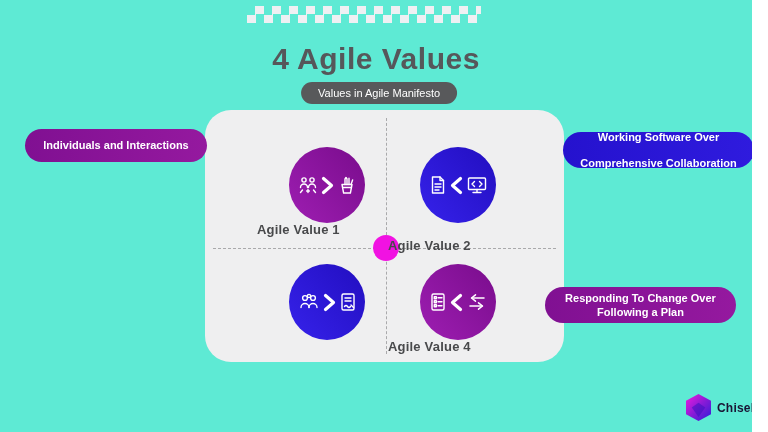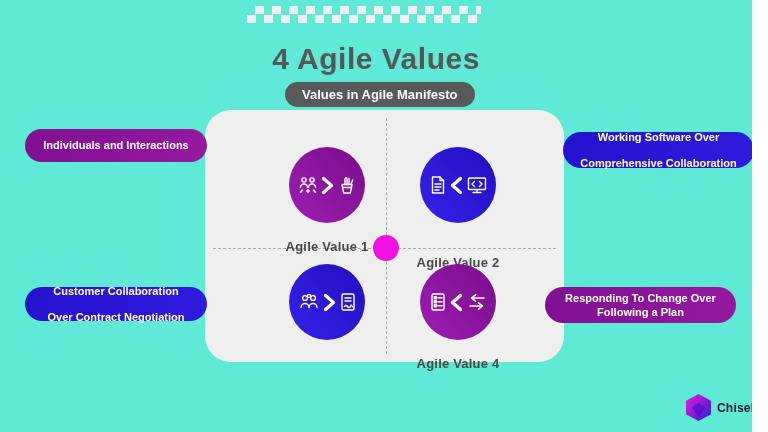--- a/index.html
+++ b/index.html
@@ -12,41 +12,41 @@
     position:absolute;left:247px;top:6px;width:234px;height:17px;
     background:conic-gradient(#eff0f3 25%, transparent 0 50%, #eff0f3 0 75%, transparent 0);
     background-size:17px 17px;
   }
   .page-title{
     position:absolute;left:0;right:0;top:42px;text-align:center;
     font-size:30px;font-weight:bold;letter-spacing:.5px;color:#56575A;
   }
   .badge{
     position:absolute;left:50%;top:82px;transform:translateX(-48%);
-    background:#58595B;color:#fff;font-size:13px;font-weight:bold;
+    background:#58595B;color:#fff;font-size:11px;font-weight:normal;
     padding:5px 17px;border-radius:13px;white-space:nowrap;
   }
   .panel{
     position:absolute;left:205px;top:110px;width:359px;height:252px;
     background:#EFEFF0;border-radius:26px;
   }
   .vline{position:absolute;left:181px;top:8px;bottom:8px;width:0;border-left:1px dashed #a9a9ab;}
   .hline{position:absolute;top:138px;left:8px;right:8px;height:0;border-top:1px dashed #a9a9ab;}
   .dot{position:absolute;left:168px;top:125px;width:26px;height:26px;border-radius:50%;background:#F112E2;}
   .circle{
     position:absolute;width:76px;height:76px;border-radius:50%;
     display:flex;align-items:center;justify-content:center;gap:3px;
   }
   .circle.purple{background:linear-gradient(50deg,#9A1CAE 10%,#7D0E90 90%);}
   .circle.blue{background:linear-gradient(50deg,#3420E6 10%,#2410C4 90%);}
   .c1{left:84px;top:37px;}  .c2{left:215px;top:37px;}
   .c3{left:84px;top:154px;} .c4{left:215px;top:154px;}
   .value-label{
-    position:absolute;width:140px;text-align:center;
-    font-size:13px;font-weight:bold;color:#48494B;letter-spacing:.2px;margin-top:17px;
+    position:absolute;width:140px;text-align:left;
+    font-size:13px;font-weight:bold;color:#48494B;letter-spacing:.2px;
   }
   .l1{left:52px;top:112px;}  .l2{left:183px;top:128px;}
   .l3{left:52px;top:229px;}  .l4{left:183px;top:229px;}
   .callout{
     position:absolute;color:#fff;font-weight:bold;text-align:center;
     display:flex;flex-direction:column;justify-content:center;
     border-radius:18px;font-size:11px;line-height:1.3;padding:12px 6px;box-sizing:border-box;
   }
   .callout.purple{background:linear-gradient(90deg,#801092,#95199F);}
   .callout.blue{background:linear-gradient(90deg,#2512CE,#2F1BDE);gap:12px;}
@@ -179,24 +179,20 @@
     </div>
     <div class="value-label l4">Agile Value 4</div>
   </div>
 
   <div class="callout purple co-tl">
     <span>Individuals and Interactions</span>
   </div>
   <div class="callout blue co-tr">
     <span>Working Software Over</span>
     <span>Comprehensive Collaboration</span>
-  </div>
-  <div class="callout blue co-bl">
-    <span>Customer Collaboration</span>
-    <span>Over Contract Negotiation</span>
   </div>
   <div class="callout purple co-br">
     <span>Responding To Change Over</span>
     <span>Following a Plan</span>
   </div>
 
   <div class="brand">
     <span class="icon">
       <svg width="25" height="27" viewBox="0 0 26 28">
         <defs>

